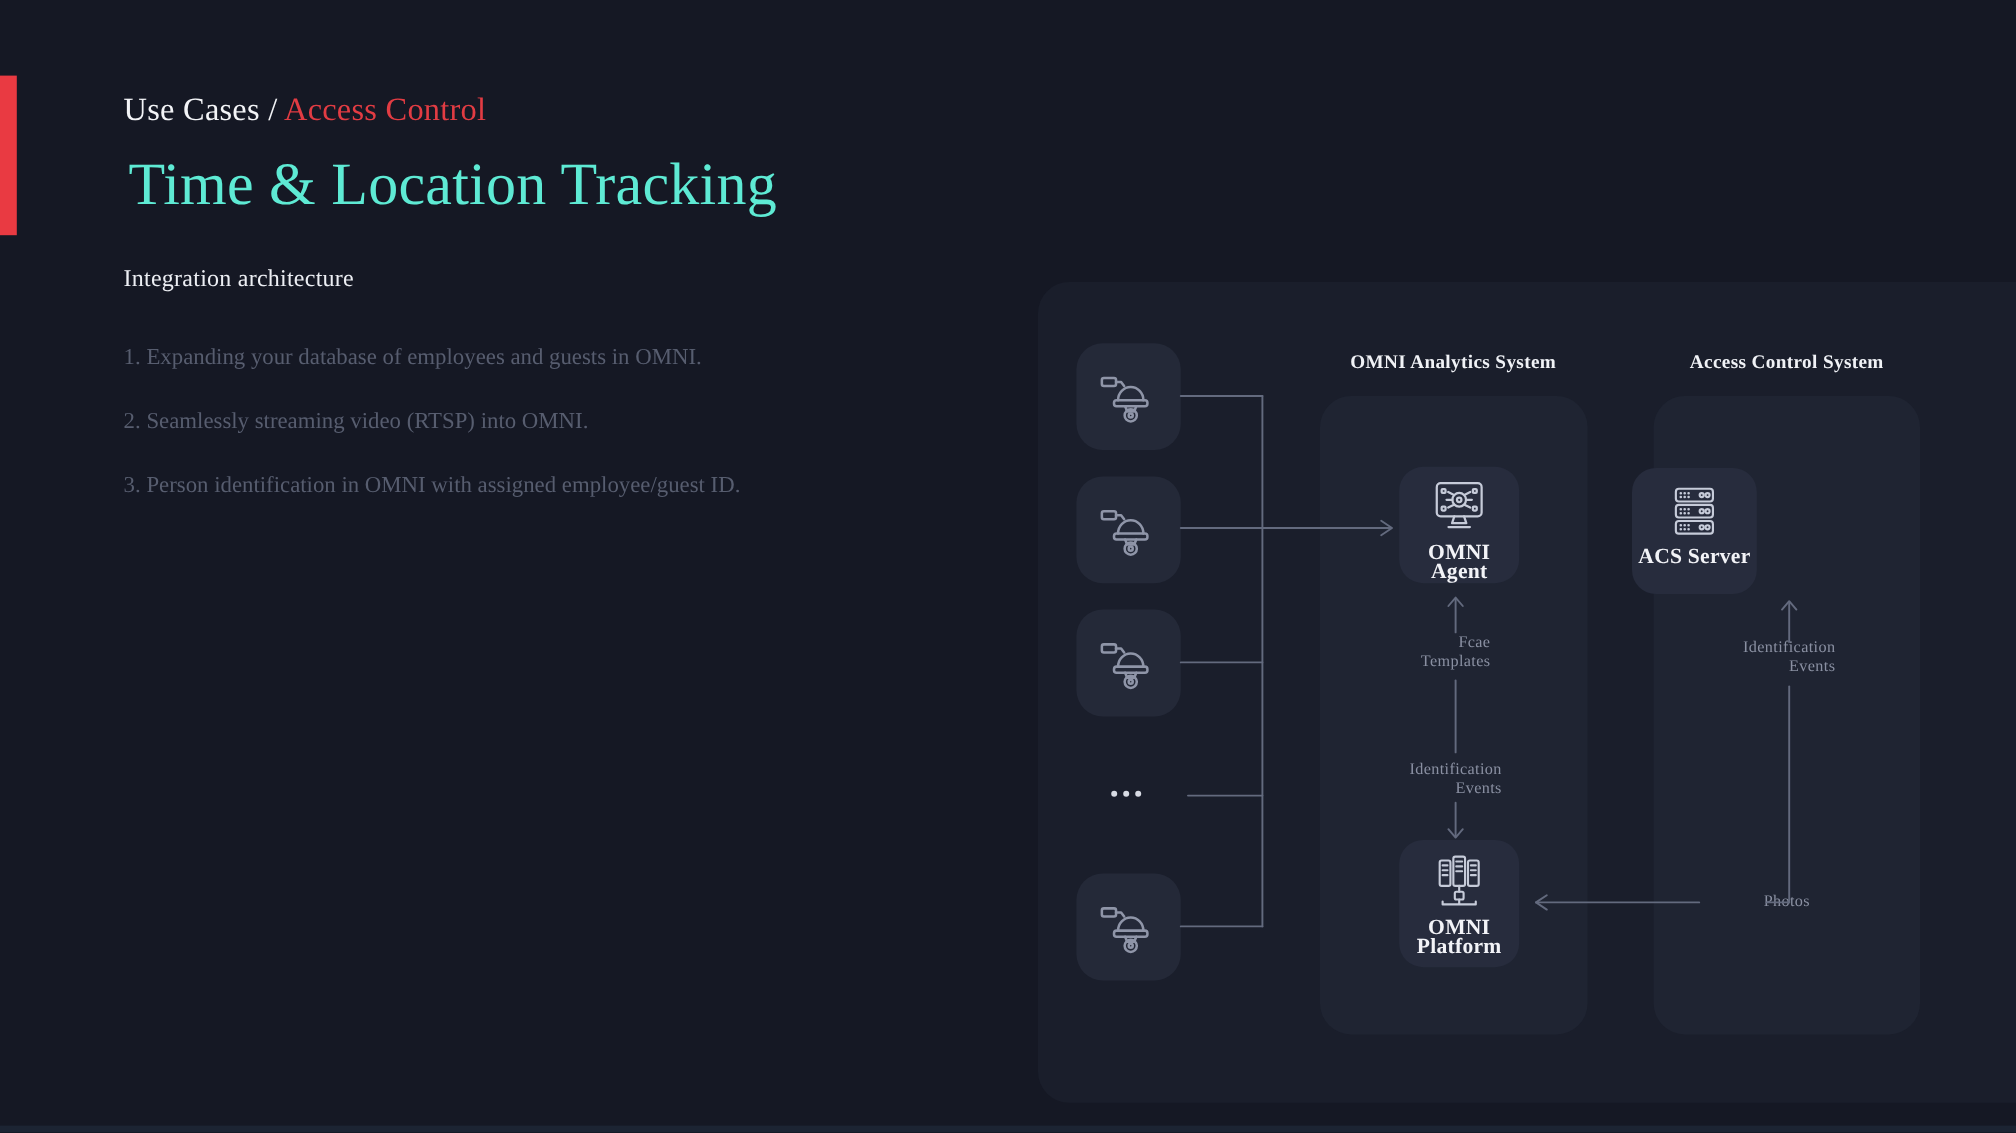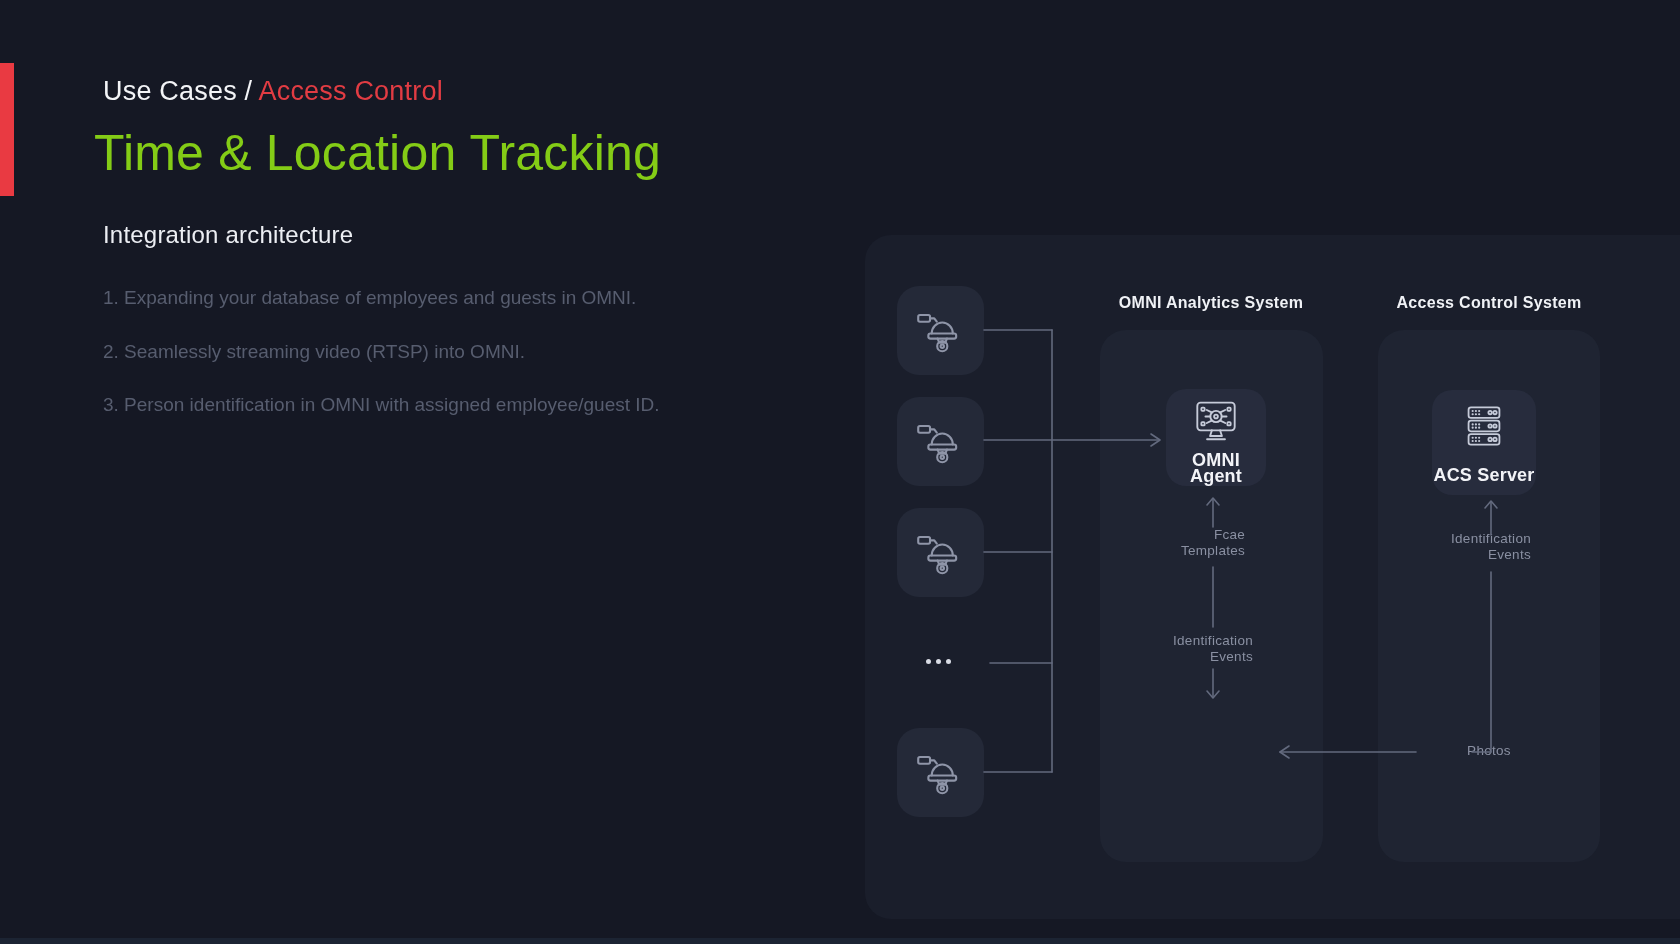--- a/index.html
+++ b/index.html
@@ -1,28 +1,28 @@
 <!DOCTYPE html>
 <html><head>
 <meta charset="utf-8">
 <style>
   html,body{margin:0;padding:0;background:#0d0f17;}
   .slide{
     position:relative;width:1680px;height:944px;overflow:hidden;
-    background:#151824;font-family:Liberation Sans, sans-serif;
+    background:#151824;font-family:Liberation Serif, serif;
     -webkit-font-smoothing:antialiased;
   }
   .abs{position:absolute;}
 
   
   .red-bar{left:0;top:63px;width:14px;height:133px;background:#e93a42;}
   .breadcrumb{left:103px;top:76px;font-size:27px;color:#f3f4f7;letter-spacing:.2px;}
   .breadcrumb .crumb-current{color:#e23c43;}
-  .page-title{left:94px;top:124px;font-size:50px;font-weight:400;color:#84cc16;letter-spacing:.2px;}
-  .subtitle{left:103px;top:221px;font-size:24px;color:#eceef3;letter-spacing:.2px;}
+  .page-title{left:107px;top:124px;font-size:50px;font-weight:400;color:#5eead4;letter-spacing:.2px;}
+  .subtitle{left:103px;top:221px;font-size:20px;color:#eceef3;letter-spacing:.2px;}
   .steps{left:103px;top:286px;width:648px;font-size:19px;line-height:23.5px;color:#575d6f;}
   .steps .step{margin:0 16px 30px 0;}
 
   
   .diagram-panel{left:865px;top:235px;width:815px;height:684px;background:#1a1e2b;border-radius:26px 0 0 26px;}
   .sys-panel{background:#1f2432;border-radius:26px;}
   .sys-panel.omni{left:1100px;top:330px;width:223px;height:532px;}
   .sys-panel.acs{left:1378px;top:330px;width:222px;height:532px;}
   .sys-title{font-size:16px;font-weight:700;color:#f0f2f6;letter-spacing:.3px;transform:translateX(-50%);white-space:nowrap;}
   .sys-title.omni{left:1211px;top:294px;}
@@ -31,21 +31,21 @@
   .cam-tile{left:897px;width:87px;height:89px;background:#242938;border-radius:22px;
     display:flex;align-items:center;justify-content:center;color:#8f95a8;}
   .cam-tile svg{width:54px;height:54px;}
   .more-dots{left:926px;top:659px;width:30px;display:flex;gap:5px;align-items:center;}
   .more-dots i{width:5px;height:5px;border-radius:50%;background:#d8dbe4;display:block;}
 
   .tile{background:#272c3d;border-radius:20px;display:flex;flex-direction:column;
     align-items:center;color:#c6cbd9;}
   .tile.agent{left:1166px;top:389px;width:100px;height:97px;padding-top:8px;box-sizing:border-box;}
   .tile.platform{left:1166px;top:700px;width:100px;height:106px;padding-top:9px;box-sizing:border-box;}
-  .tile.acs-server{left:1432px;top:390px;width:104px;height:105px;padding-top:10px;box-sizing:border-box;gap:12px;}
+  .tile.acs-server{left:1360px;top:390px;width:104px;height:105px;padding-top:10px;box-sizing:border-box;}
   .tile svg{width:52px;height:52px;}
   .tile .tile-label{margin-top:3px;font-size:18px;font-weight:700;color:#f2f3f7;line-height:16px;text-align:center;letter-spacing:.2px;}
 
   .flow-label{font-size:13.5px;line-height:16px;color:#8a90a2;text-align:right;transform:translateX(-50%);letter-spacing:.3px;white-space:nowrap;}
   .flow-label.fcae{left:1213px;top:527px;}
   .flow-label.idev-omni{left:1213px;top:633px;}
   .flow-label.idev-acs{left:1491px;top:531px;}
   .flow-label.photos{left:1445px;top:743px;margin-left:44px;}
 
   .connectors{left:860px;top:230px;width:820px;height:714px;pointer-events:none;}
@@ -139,20 +139,34 @@
         <rect x="14" y="31" width="4" height="4" rx="1"></rect>
       <rect x="46" y="13" width="4" height="4" rx="1"></rect>
         <rect x="46" y="31" width="4" height="4" rx="1"></rect>
       <path d="M25 24 h-6 M39 24 h6 M26.7 19 l-6 -3 M37.3 19 l6 -3 M26.7 29 l-6 3 M37.3 29 l6 3"></path>
       <path d="M27 41 l-2.3 7 h14.6 l-2.3 -7"></path>
         <path d="M21 52 h22"></path>
     </svg>
     <div class="tile-label">OMNI Agent</div>
   </div>
 
+  <div class="abs tile platform">
+    <svg viewBox="0 0 64 64" fill="none" stroke="currentColor" stroke-width="2.2" stroke-linecap="round" stroke-linejoin="round">
+      <rect x="12" y="10" width="11" height="26" rx="2"></rect>
+        <path d="M15 15 h5 M15 20 h5 M15 25 h5"></path>
+      <rect x="26" y="6" width="12" height="30" rx="2"></rect>
+        <path d="M29 11 h6 M29 16 h6 M29 21 h6"></path>
+      <rect x="41" y="10" width="11" height="26" rx="2"></rect>
+        <path d="M44 15 h5 M44 20 h5 M44 25 h5"></path>
+      <path d="M32 36 v6"></path>
+        <rect x="27.5" y="42" width="9" height="8" rx="1.5"></rect>
+      <path d="M15 55 h34 M15 55 v-3 M49 55 v-3 M32 50 v5"></path>
+    </svg>
+    <div class="tile-label"><span>OMNI</span><br><span>Platform</span></div>
+  </div>
 
   <div class="abs tile acs-server">
     <svg viewBox="0 0 64 64" fill="none" stroke="currentColor" stroke-width="2.2" stroke-linecap="round" stroke-linejoin="round">
       <rect x="13" y="9" width="38" height="13" rx="3"></rect>
       <rect x="13" y="25.5" width="38" height="13" rx="3"></rect>
       <rect x="13" y="42" width="38" height="13" rx="3"></rect>
       <path d="M18 13.5 h.1 M22 13.5 h.1 M26 13.5 h.1 M18 17.5 h.1 M22 17.5 h.1 M26 17.5 h.1" stroke-width="2.6"></path>
       <circle cx="39.5" cy="15.5" r="2.1"></circle>
         <circle cx="45.5" cy="15.5" r="2.1"></circle>
       <path d="M18 30 h.1 M22 30 h.1 M26 30 h.1 M18 34 h.1 M22 34 h.1 M26 34 h.1" stroke-width="2.6"></path>

